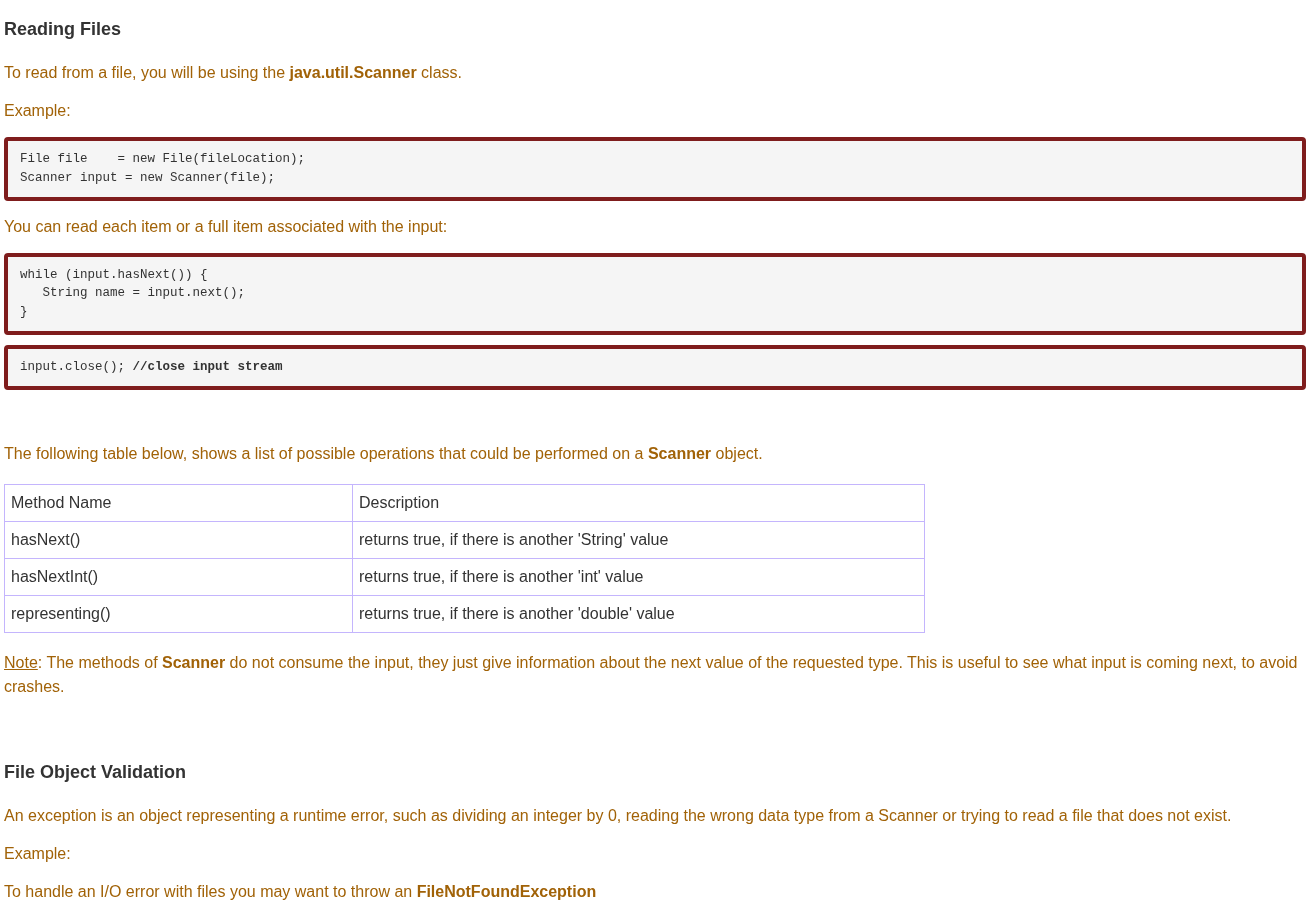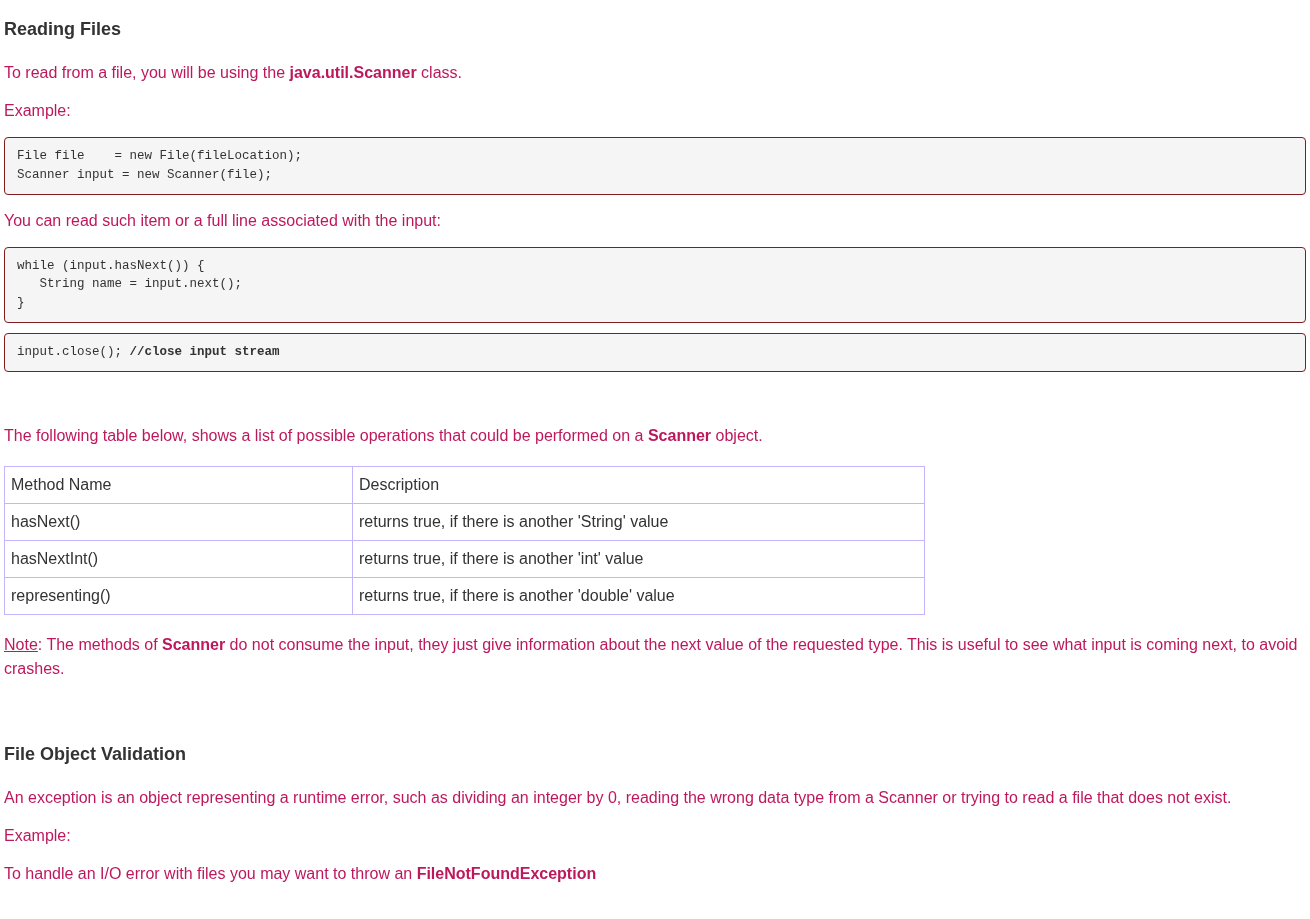--- a/index.html
+++ b/index.html
@@ -15,25 +15,25 @@
       font-size: 18px;
       font-weight: 700;
       margin-top: 12px;
       margin-bottom: 18px;
     }
     h4.heading.secondary {
       margin-top: 60px;
     }
     p {
       margin: 14px 0;
-      color: #be185d;
+      color: #a16207;
     }
     pre {
       background: #f5f5f5;
-      border: 1px solid #7f1d1d;
+      border: 4px solid #7f1d1d;
       border-radius: 4px;
       padding: 9px 12px;
       font-family: Menlo, Monaco, Consolas, 'Courier New', monospace;
       font-size: 12.5px;
       color: #333;
       margin: 10px 0;
       white-space: pre;
       overflow-x: auto;
     }
     .bold {
@@ -70,21 +70,21 @@
 
 <p>
   <span>To read from a file, you will be using the </span><span class="bold">java.util.Scanner</span><span> class.</span>
 </p>
 
 <p>Example:</p>
 
 <pre>File file    = new File(fileLocation);
 Scanner input = new Scanner(file);</pre>
 
-<p>You can read such item or a full line associated with the input:</p>
+<p>You can read each item or a full item associated with the input:</p>
 
 <pre>while (input.hasNext()) {
    String name = input.next();
 }</pre>
 
 <pre><span>input.close(); </span><span class="bold">//close input stream</span></pre>
 
 <div class="spacer"></div>
 
 <p>

